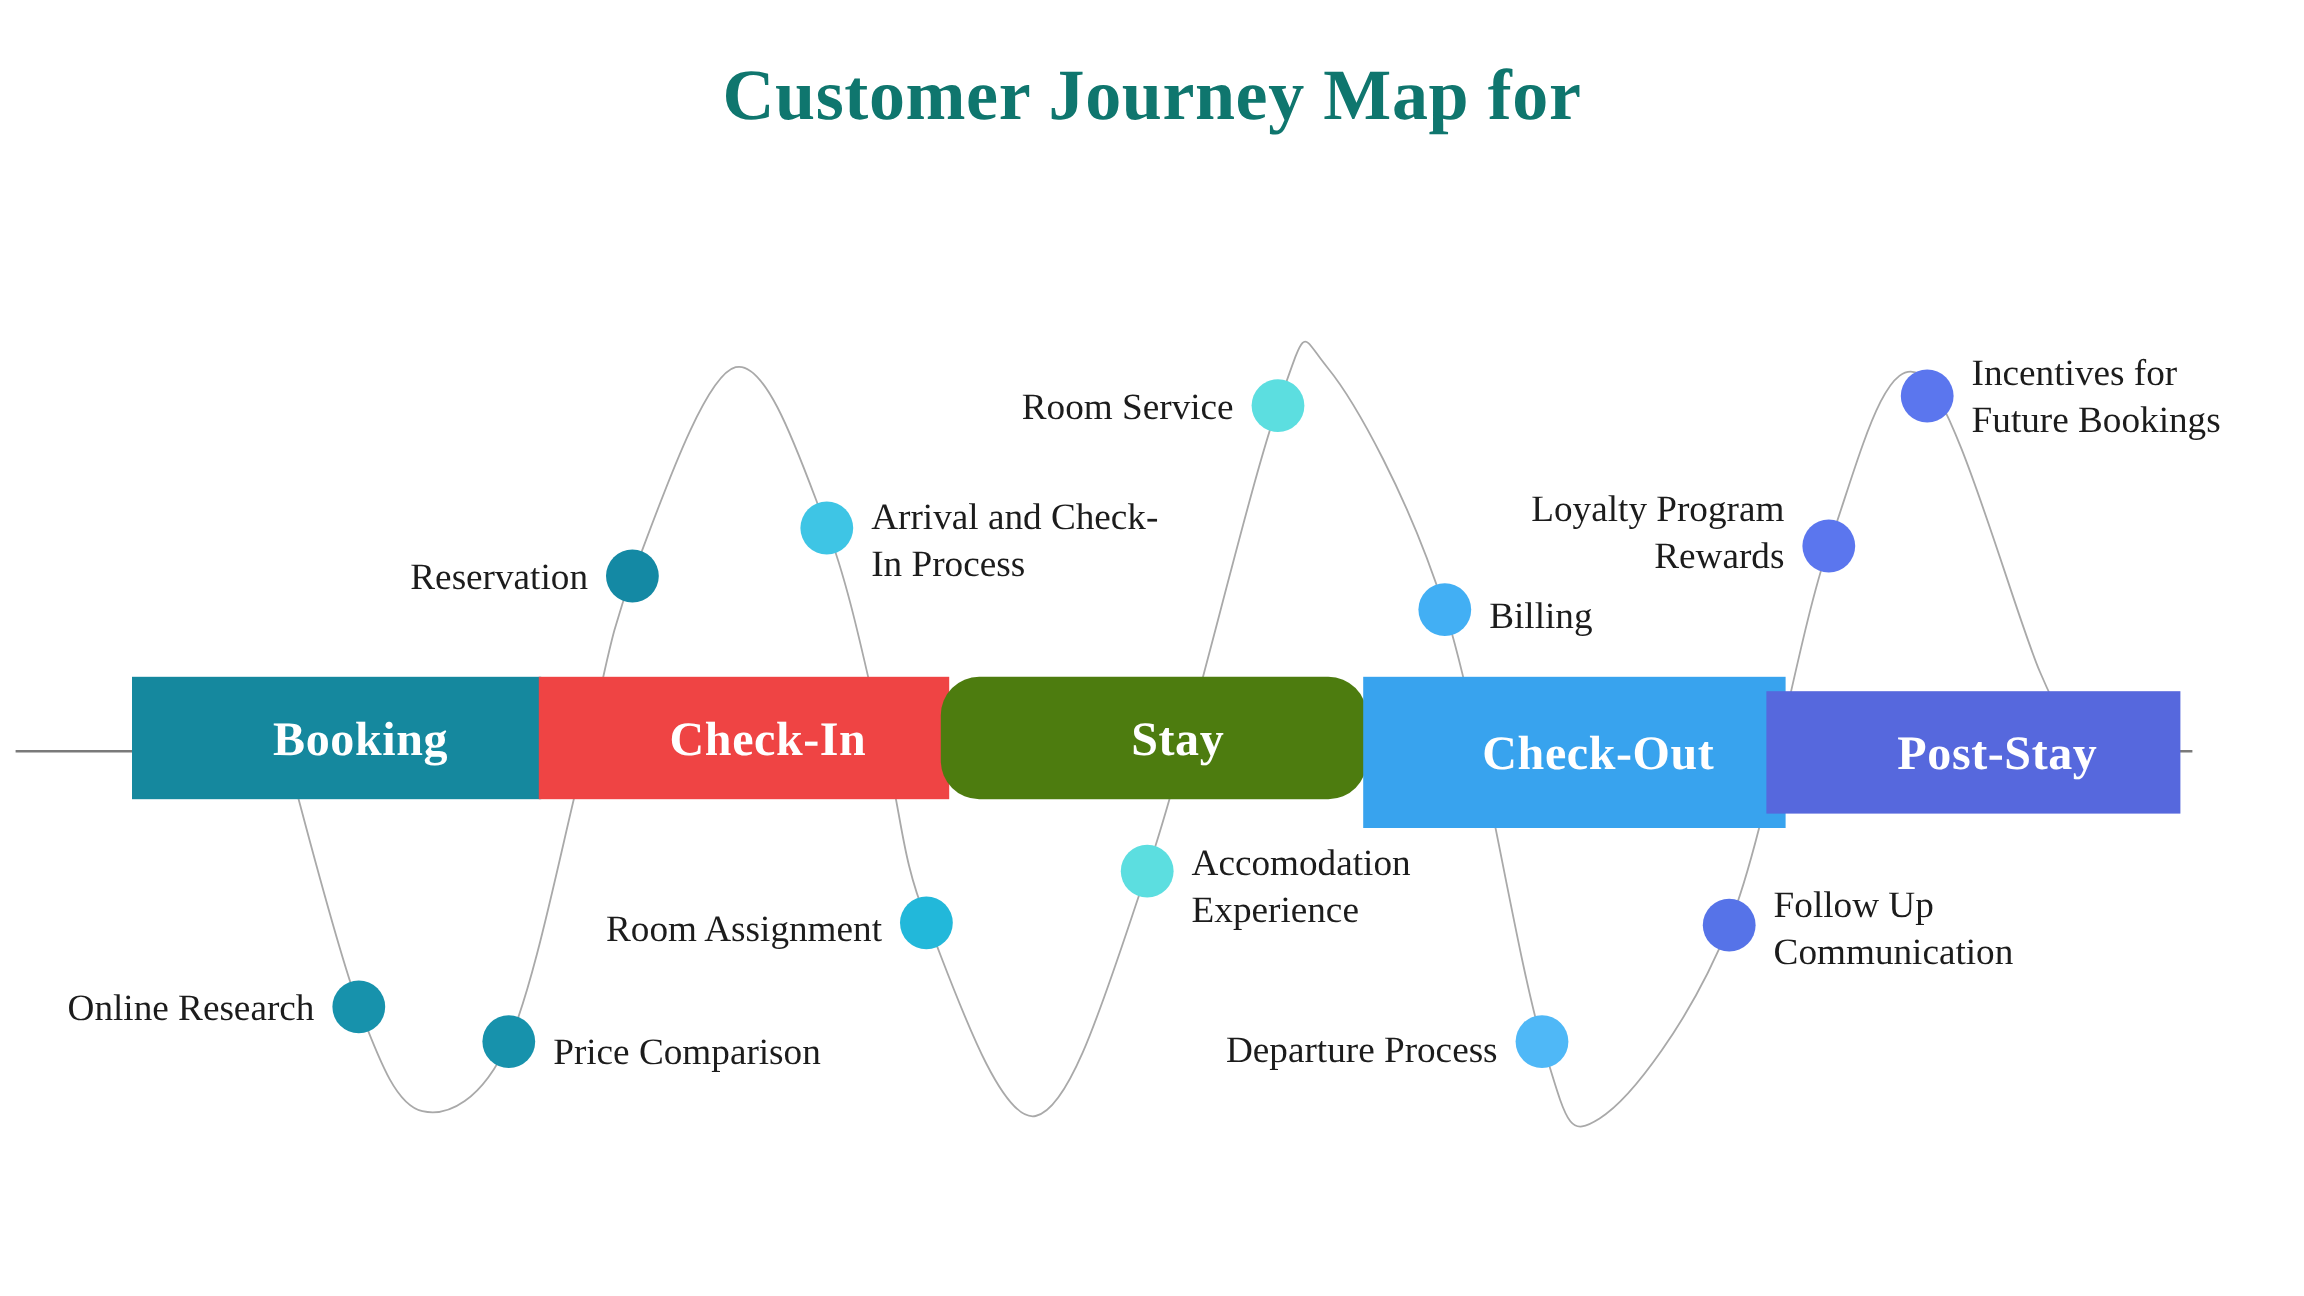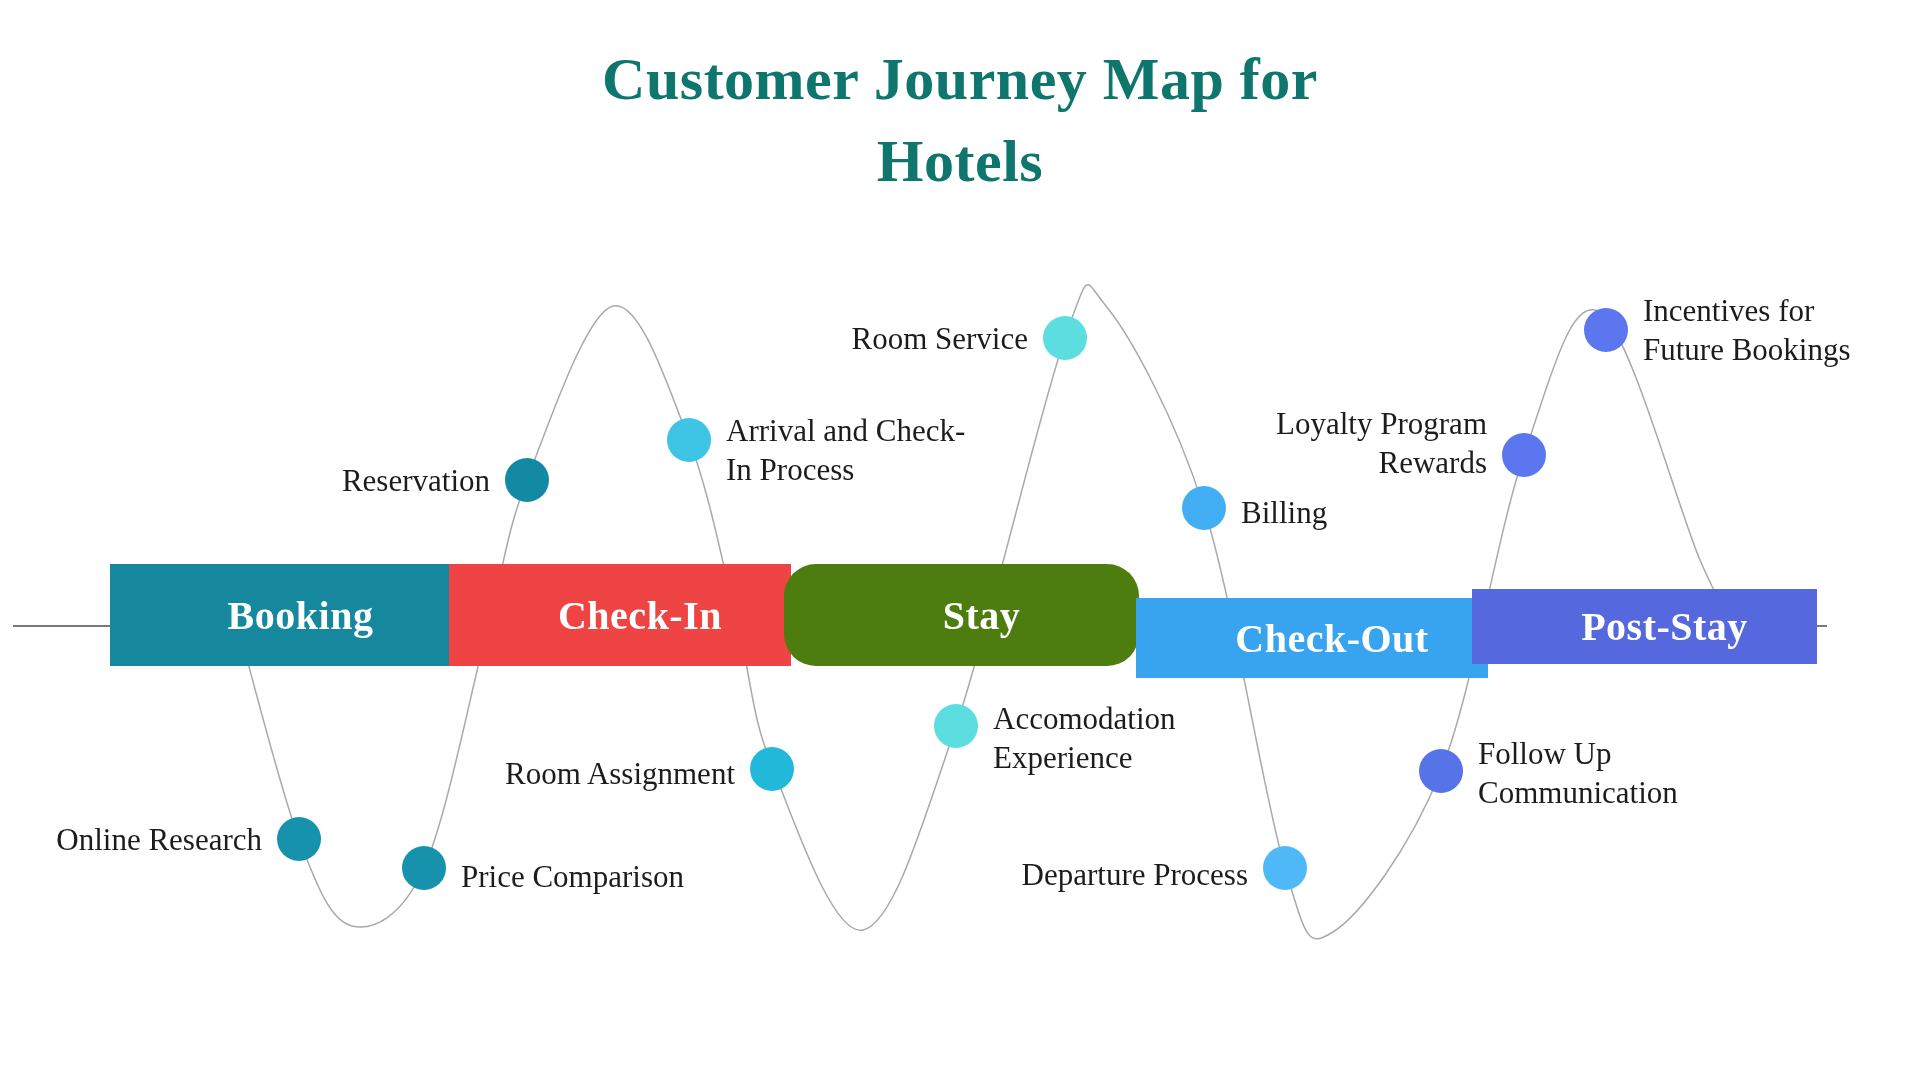--- a/index.html
+++ b/index.html
@@ -50,37 +50,36 @@
 
 <div id="canvas">
 
   <svg id="curve-svg" width="1920" height="1080">
     <path id="journey-curve" fill="none" d="M 238 626 C 248.2 661.5, 280.0 789.0, 299 839 C 318.0 889.0, 331.2 921.2, 352 926 C 372.8 930.8, 401.3 918.0, 424 868 C 446.7 818.0, 470.8 690.7, 488 626 C 505.2 561.3, 506.2 533.3, 527 480 C 547.8 426.7, 586.0 312.7, 613 306 C 640.0 299.3, 668.2 386.7, 689 440 C 709.8 493.3, 724.2 571.7, 738 626 C 751.8 680.3, 751.2 715.3, 772 766 C 792.8 816.7, 832.3 936.7, 863 930 C 893.7 923.3, 922.3 824.7, 956 726 C 989.7 627.3, 1040.0 408.0, 1065 338 C 1090.0 268.0, 1082.8 277.7, 1106 306 C 1129.2 334.3, 1174.2 414.3, 1204 508 C 1233.8 601.7, 1263.5 797.3, 1285 868 C 1306.5 938.7, 1307.0 948.2, 1333 932 C 1359.0 915.8, 1409.2 850.5, 1441 771 C 1472.8 691.5, 1497.5 531.5, 1524 455 C 1550.5 378.5, 1570.7 294.5, 1600 312 C 1629.3 329.5, 1677.5 507.7, 1700 560 C 1722.5 612.3, 1729.2 615.0, 1735 626" stroke="#a9a9a9" stroke-width="1.5"></path>
     <line id="journey-baseline" x1="13" x2="1827" y1="626" y2="626" stroke="#7a7a7a" stroke-width="2"></line>
   </svg>
 
   <div id="diagram-title">
     <div>Customer Journey Map for</div>
-    <div>Hotels</div>
   </div>
 
   <div id="layer">
       <div class="stage" style="left: 110px; top: 564px; width: 301px; height: 102px; background: rgb(21, 136, 158);">
         <span>Booking</span>
       </div>
       <div class="stage" style="left: 449px; top: 564px; width: 302px; height: 102px; background: #ef4444;">
         <span>Check-In</span>
       </div>
       <div class="stage" style="left: 784px; top: 564px; width: 315px; height: 102px; background: #4d7c0f; border-radius: 32px;">
         <span>Stay</span>
       </div>
-      <div class="stage" style="left: 1136px; top: 564px; width: 312px; height: 80px; background: rgb(56, 163, 238); margin-top: 34px;">
+      <div class="stage" style="left: 1136px; top: 564px; width: 312px; height: 126px; background: rgb(56, 163, 238);">
         <span>Check-Out</span>
       </div>
-      <div class="stage" style="left: 1472px; top: 589px; width: 305px; height: 75px; background: rgb(86, 104, 221);">
+      <div class="stage" style="left: 1472px; top: 576px; width: 305px; height: 102px; background: rgb(86, 104, 221);">
         <span>Post-Stay</span>
       </div>
       <div class="dot" style="left: 277px; top: 817px; background: rgb(23, 146, 172);"></div>
       <div class="tp-label left" style="top: 819.5px; right: 1658px;">
         <div>Online Research</div>
       </div>
       <div class="dot" style="left: 402px; top: 846px; background: rgb(23, 146, 172);"></div>
       <div class="tp-label right" style="top: 856.5px; left: 461px;">
         <div>Price Comparison</div>
       </div>

